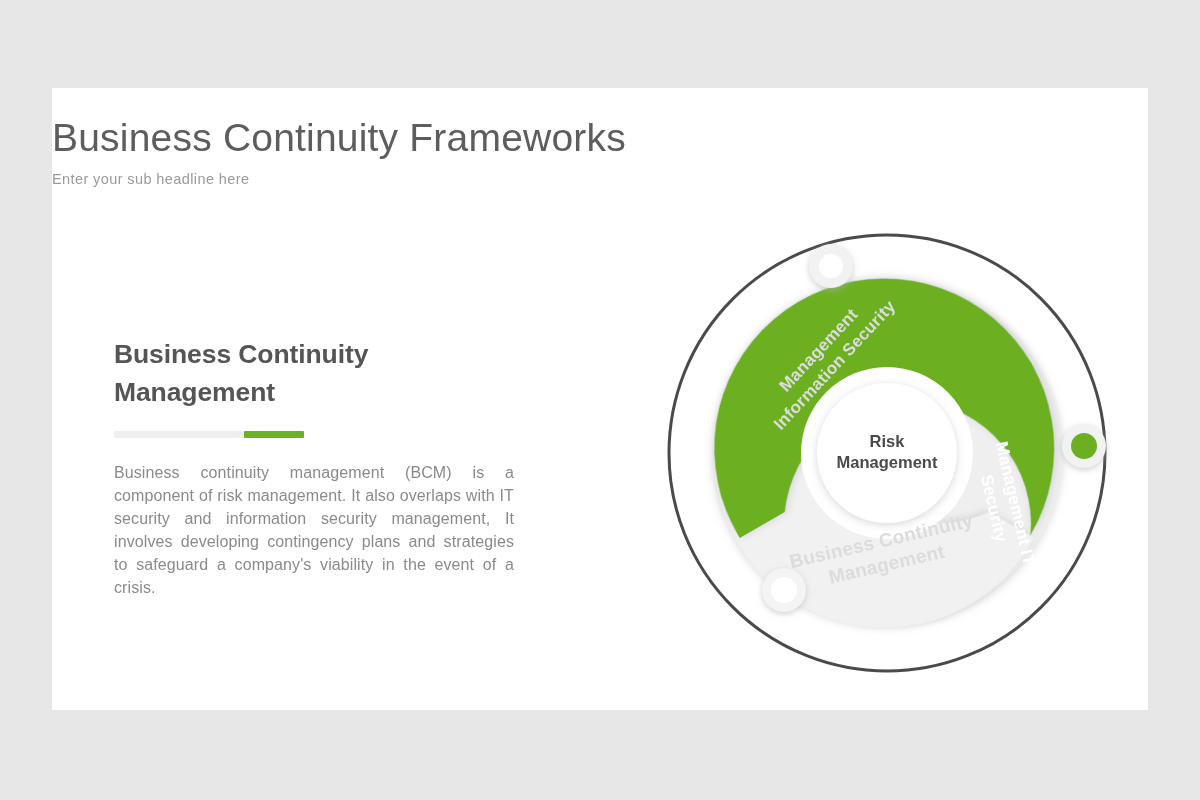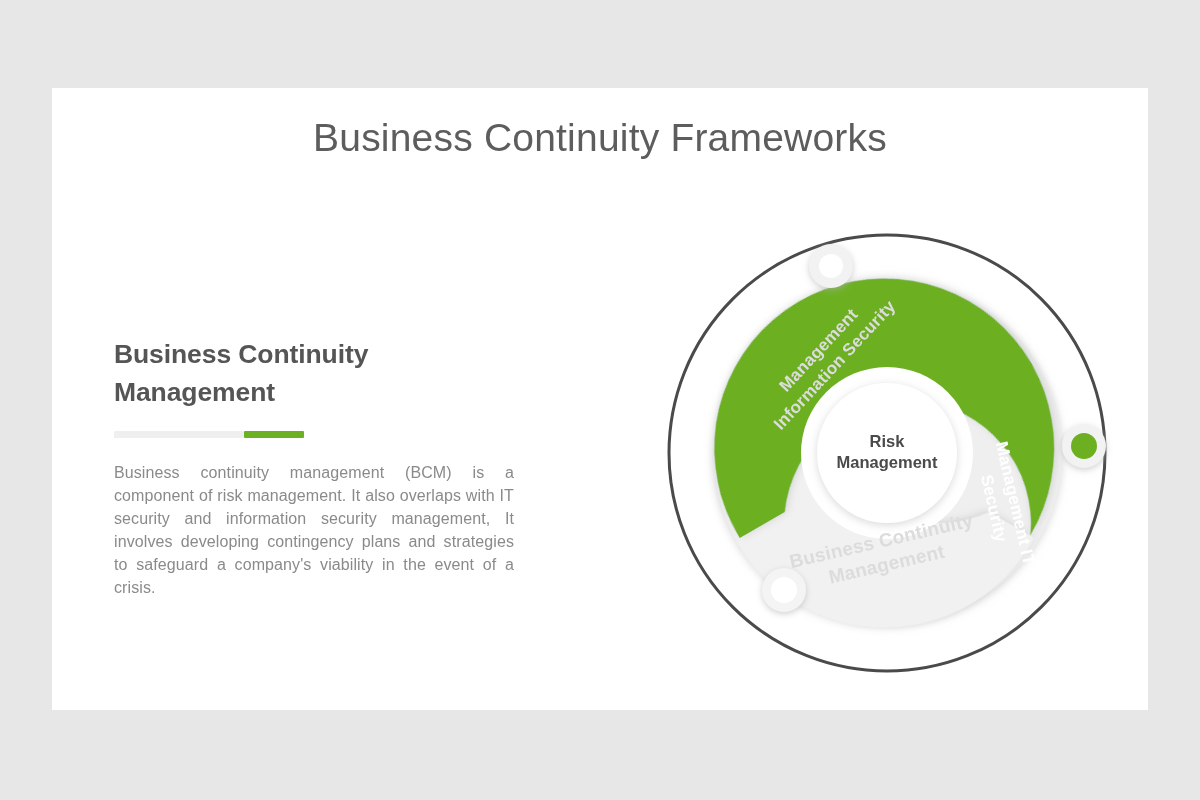--- a/index.html
+++ b/index.html
@@ -22,21 +22,20 @@
     height: 622px;
     background: #ffffff;
   }
 
   
   #header {
     position: absolute;
     left: 0;
     top: 0;
     width: 1096px;
-    text-align: center;
   }
   #slide-title {
     margin: 0;
     padding-top: 27px;
     font-size: 39px;
     font-weight: 400;
     color: #5d5d5d;
     letter-spacing: 0.2px;
     line-height: 1.2;
   }
@@ -119,20 +118,21 @@
     font-size: 16.5px;
   }
 </style>
 </head>
 <body>
 
 <div id="slide">
 
   <div id="header">
     <h1 id="slide-title">Business Continuity Frameworks</h1>
+    <p id="slide-subtitle">Enter your sub headline here</p>
   </div>
 
   <div id="copy-block">
     <h2 id="copy-heading">
       <span>Business Continuity</span><br>
       <span>Management</span>
     </h2>
     <div id="divider">
       <span id="divider-track"></span>
       <span id="divider-accent"></span>

